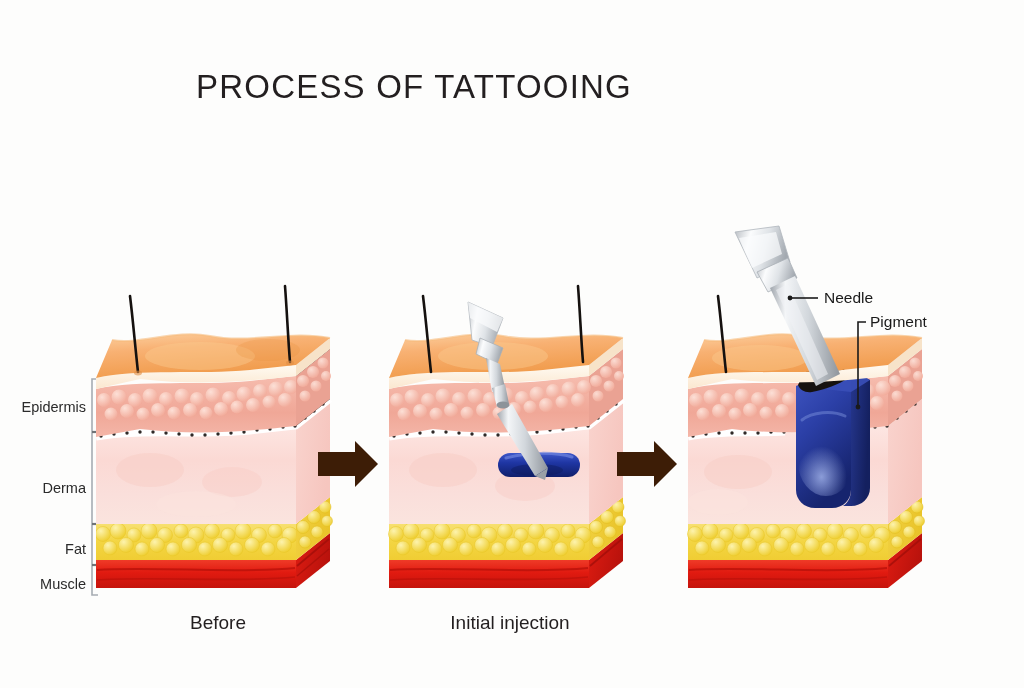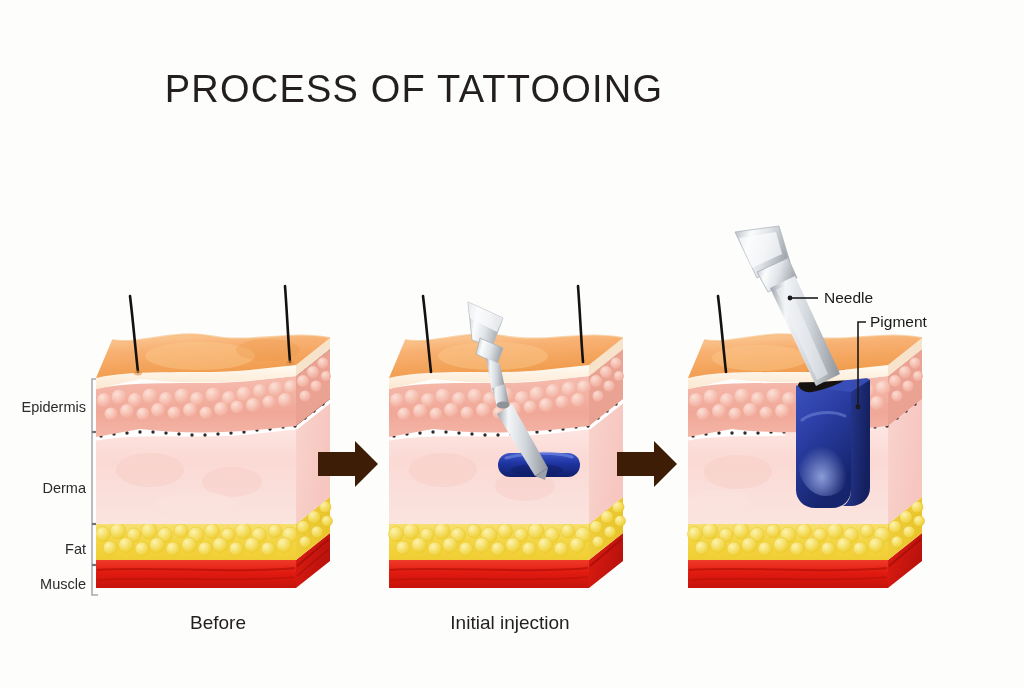--- a/index.html
+++ b/index.html
@@ -8,21 +8,21 @@
     width:1024px;height:688px;
     background:#fdfdfc;
     font-family:"Liberation Sans", sans-serif;
     overflow:hidden;
     position:relative;
   }
   #stage{position:absolute;left:0;top:0;width:1024px;height:688px;}
   #title{
     position:absolute;left:0;top:68px;width:828px;
     text-align:center;
-    font-size:38px;
+    font-size:33px;
     letter-spacing:1.2px;
     color:#231f20;
     font-weight:400;
   }
   .caption{
     position:absolute;
     text-align:center;
     font-size:19px;
     color:#231f20;
     line-height:24px;

